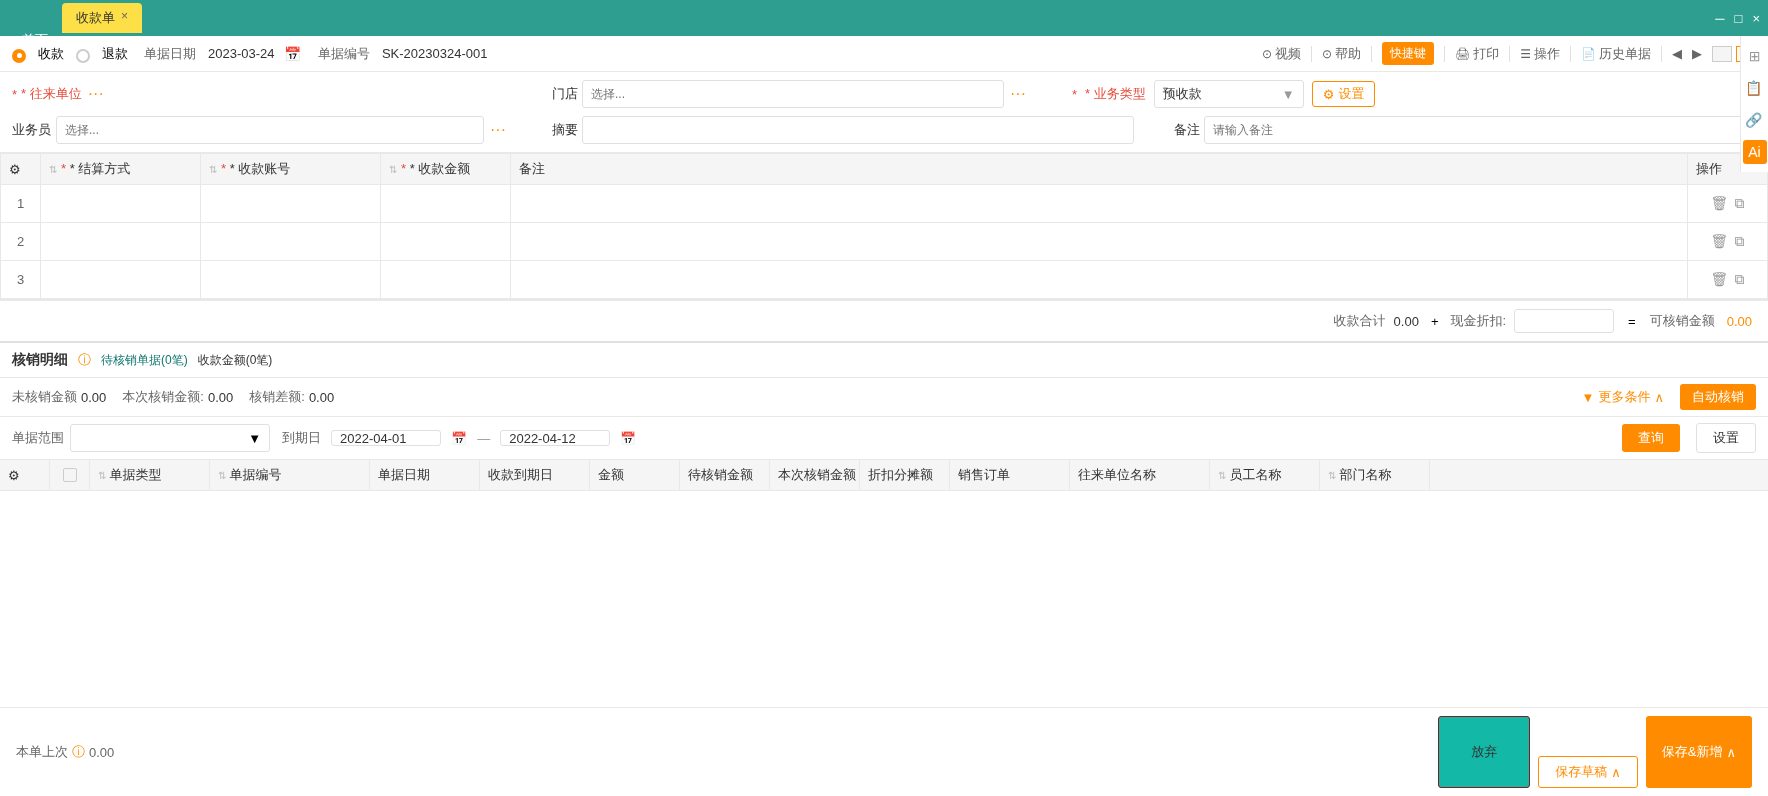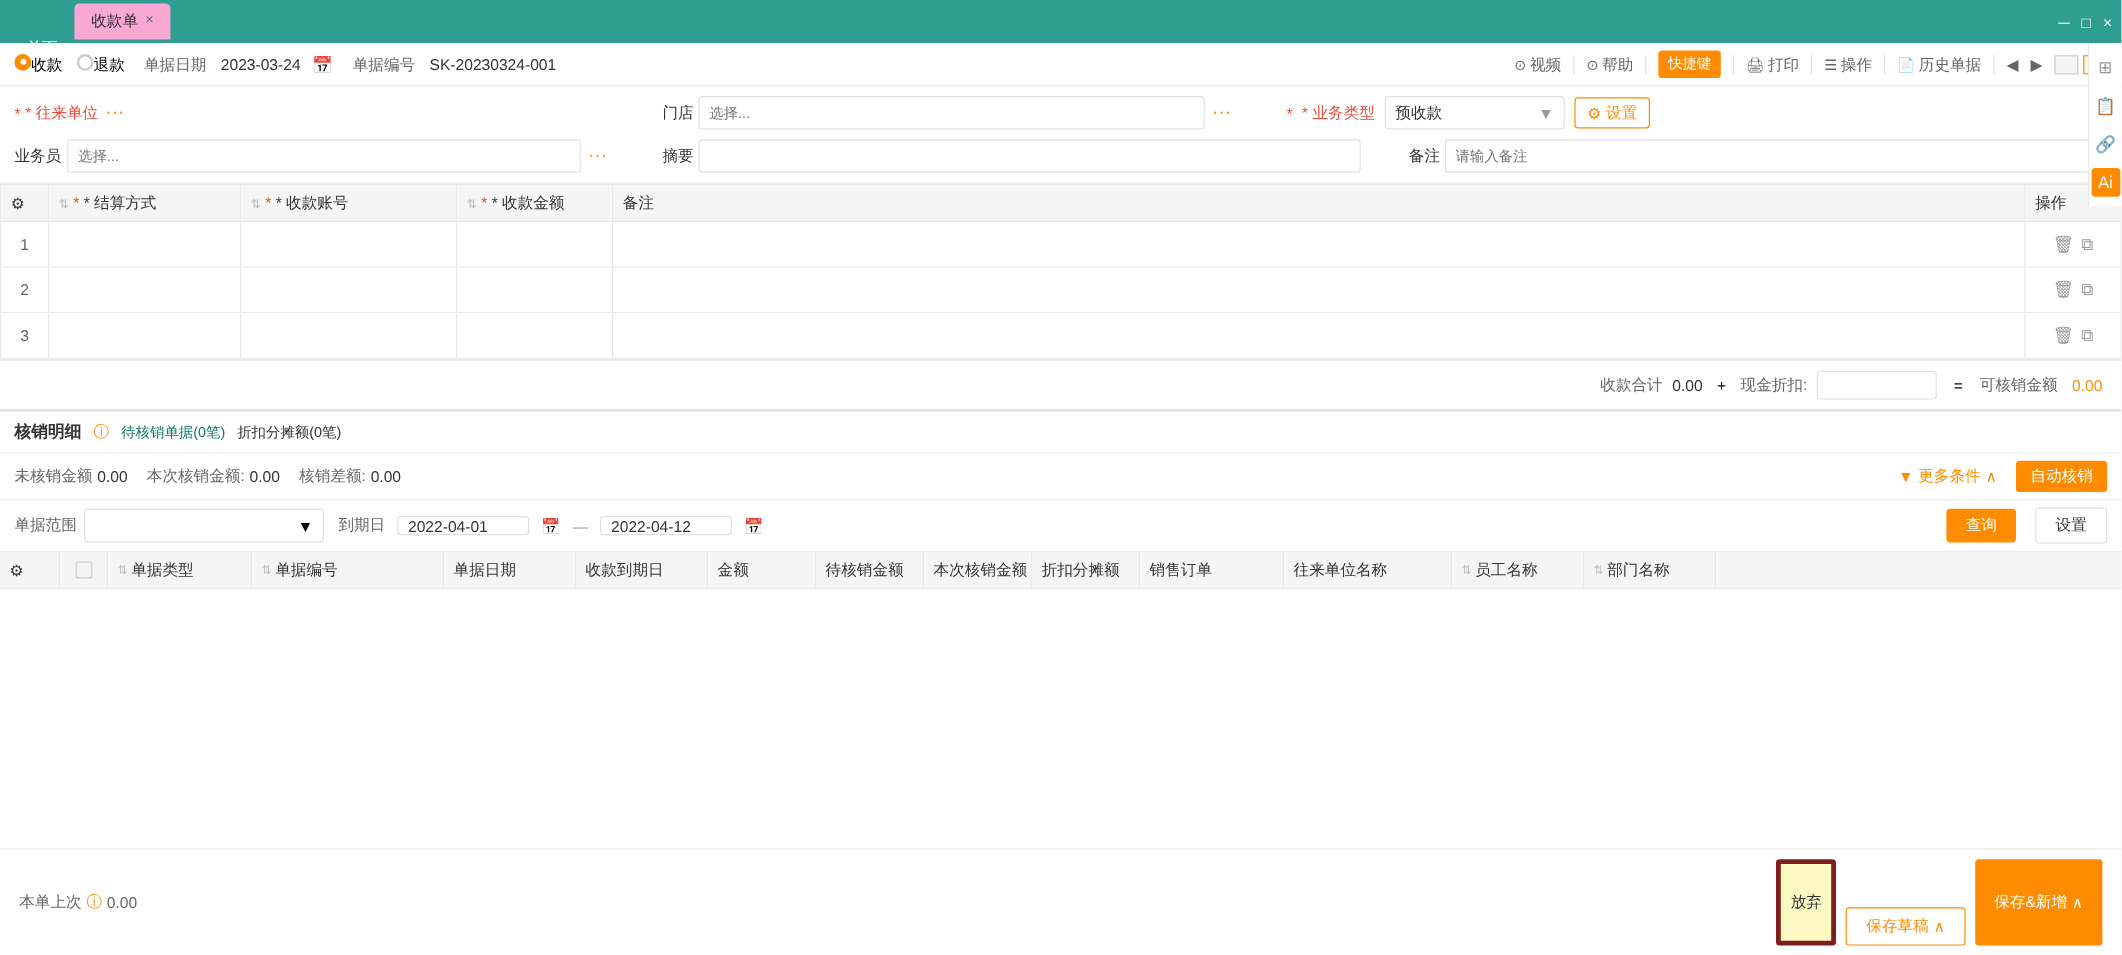--- a/index.html
+++ b/index.html
@@ -9,21 +9,21 @@
     .tab-bar {
       display: flex; align-items: center;
       background: #2d9e8f;
       height: 36px; padding: 0 8px;
       color: #fff;
     }
     .tab-home {
       padding: 6px 14px; cursor: pointer; color: #fff; font-size: 13px; margin-top: 44px;
     }
     .tab-active {
-      background: #f9a8d4; color: #333; border-radius: 4px 4px 0 0;
+      background: #fde047; color: #333; border-radius: 4px 4px 0 0;
       padding: 6px 14px; display: flex; align-items: flex-start; gap: 6px; cursor: pointer;
     }
     .tab-close { color: #666; cursor: pointer; font-size: 12px; }
     .tab-bar-right { margin-left: auto; display: flex; gap: 10px; color: #fff; font-size: 16px; cursor: pointer; }
 
     
     .main-content {
       background: #fff;
       height: calc(796px - 36px);
       display: flex; flex-direction: column;
@@ -32,21 +32,21 @@
 
     
     .toolbar {
       display: flex; align-items: center;
       padding: 6px 12px; gap: 16px;
       border-bottom: 1px solid #e8e8e8;
       background: #fff;
       flex-shrink: 0;
     }
     .radio-group { display: flex; gap: 12px; align-items: center; }
-    .radio-item { display: flex; align-items: flex-start; gap: 0; cursor: pointer; }
+    .radio-item { display: flex; align-items: flex-end; gap: 12px; cursor: pointer; }
     .radio-dot { width: 14px; height: 14px; border-radius: 50%; border: 2px solid #ccc; display: flex; align-items: center; justify-content: center; }
     .radio-dot.active { border-color: #ff8c00; background: #ff8c00; }
     .radio-dot.active::after { content: ''; width: 5px; height: 5px; background: #fff; border-radius: 50%; }
 
     .doc-field { display: flex; align-items: center; gap: 6px; }
     .doc-label { color: #666; }
     .doc-value { color: #333; font-weight: 500; }
     .calendar-icon { color: #ff8c00; cursor: pointer; font-size: 14px; }
 
     .toolbar-actions { margin-left: auto; display: flex; align-items: center; gap: 10px; }
@@ -191,21 +191,21 @@
     .bth-cell.dept { width: 110px; }
 
     
     .footer {
       display: flex; align-items: center;
       padding: 8px 16px; background: #fff; border-top: 1px solid #e8e8e8;
       gap: 12px; flex-shrink: 0;
     }
     .footer-info { display: flex; align-items: center; gap: 4px; color: #666; font-size: 12px; }
     .footer-btn-group { margin-left: auto; display: flex; gap: 8px; }
-    .btn-abandon { border: 4px solid #7f1d1d; background: #fef9c3; color: #333; border-radius: 3px; padding: 6px 8px; cursor: pointer; }
+    .btn-abandon { border: 1px solid #7f1d1d; background: #14b8a6; color: #333; border-radius: 3px; padding: 6px 32px; cursor: pointer; }
     .btn-draft { border: 1px solid #ff8c00; background: #fff; color: #ff8c00; border-radius: 3px; padding: 6px 16px; cursor: pointer; display: flex; align-items: center; gap: 4px; margin-top: 40px; }
     .btn-save { background: #ff8c00; color: #fff; border: none; border-radius: 3px; padding: 10px 16px; cursor: pointer; display: flex; align-items: center; gap: 4px; }
 
     
     .right-sidebar {
       position: absolute; right: 0; top: 36px;
       width: 28px;
       display: flex; flex-direction: column; align-items: center;
       background: #fff; border-left: 1px solid #e8e8e8;
       padding: 8px 0; gap: 8px;
@@ -408,21 +408,21 @@
       <span style="margin:0 6px;">=</span>
       <span class="summary-label">可核销金额</span>
       <span class="summary-orange" style="margin-left:4px;">0.00</span>
     </div>
 
     <div class="verification-section">
       <div class="section-header">
         <span class="section-title">核销明细</span>
         <span class="info-icon">ⓘ</span>
         <span class="tab-link">待核销单据(0笔)</span>
-        <span class="tab-link-normal">折扣分摊额(0笔)</span>
+        <span class="tab-link-normal">收款金额(0笔)</span>
       </div>
 
       <div class="verify-stats">
         <div class="stat-item">
           <span class="stat-label">未核销金额</span>
           <span class="stat-value">0.00</span>
         </div>
         <div class="stat-item">
           <span class="stat-label">本次核销金额:</span>
           <span class="stat-value">0.00</span>

